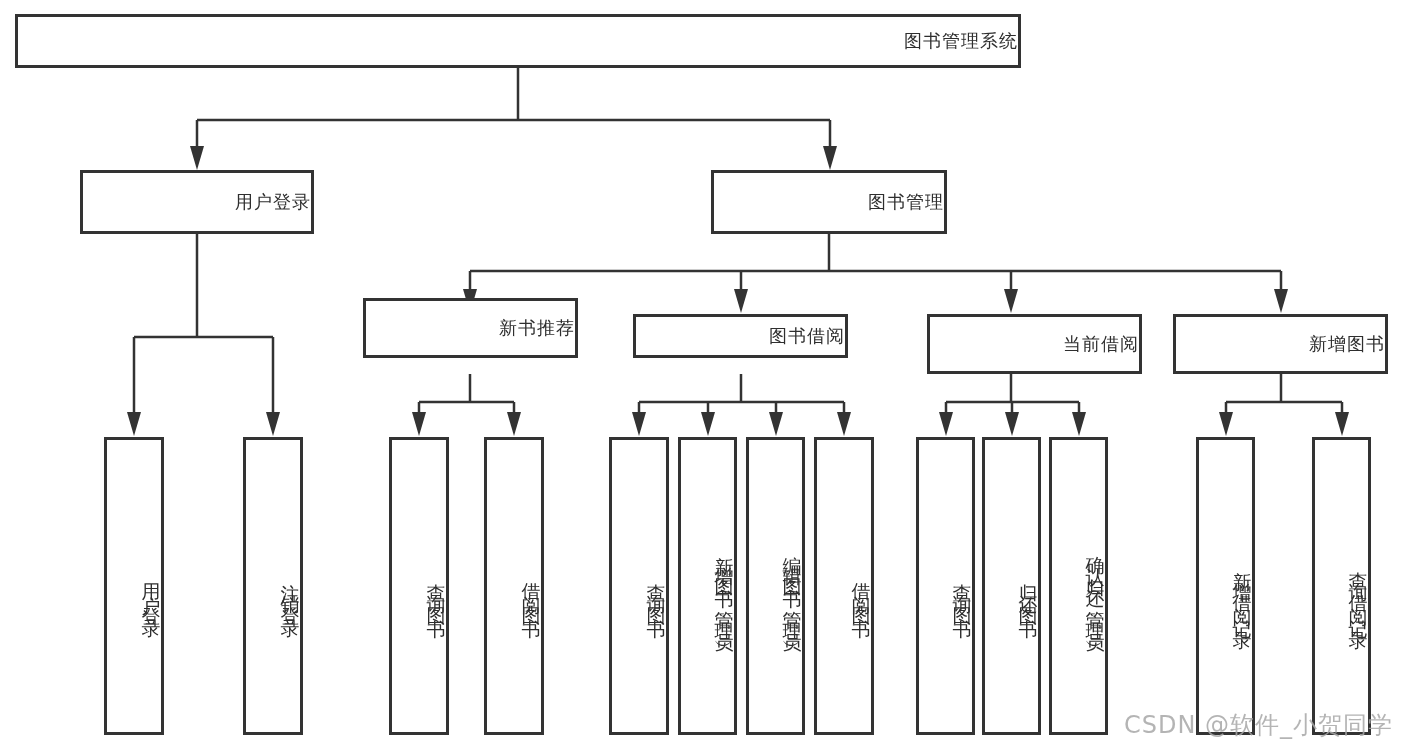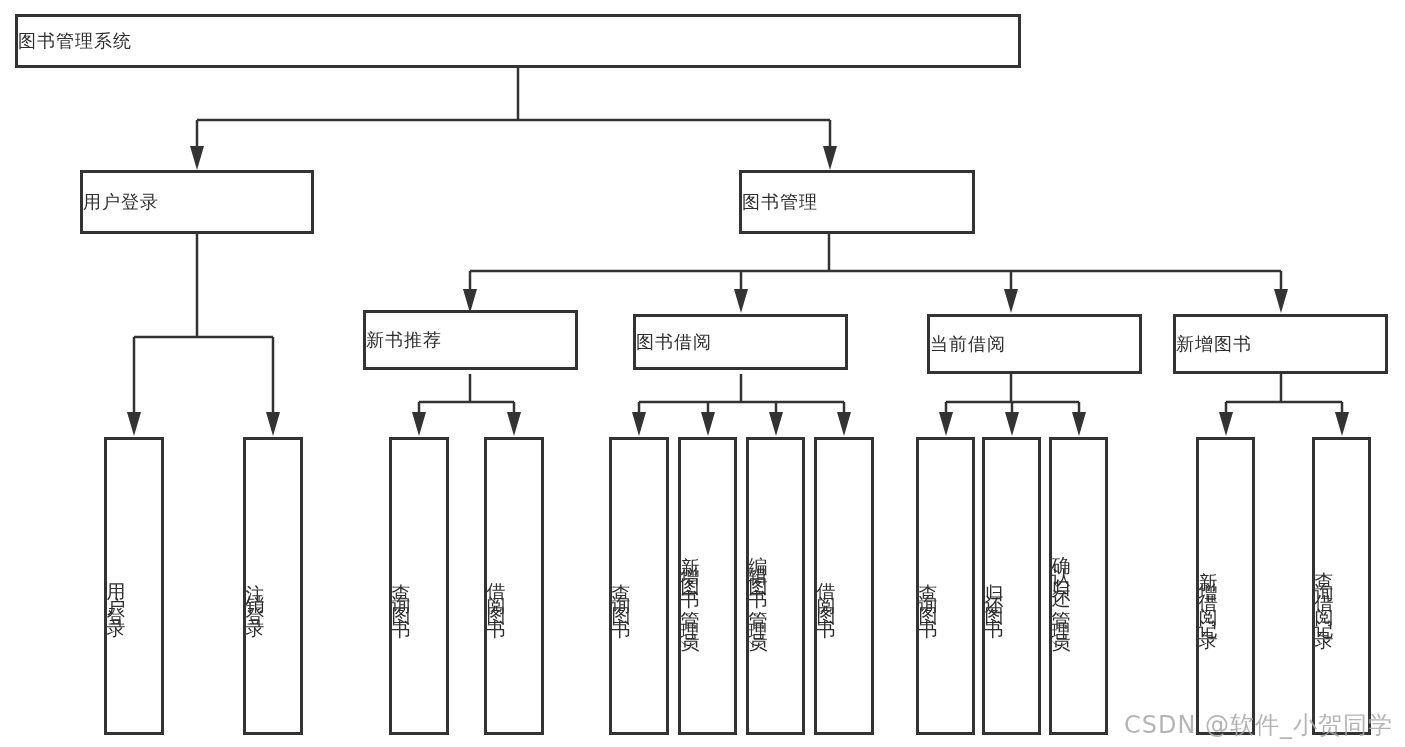--- a/index.html
+++ b/index.html
@@ -17,22 +17,23 @@
     background:var(--bg);
     overflow:hidden;
   }
   svg.wires{position:absolute;left:0;top:0;width:1405px;height:747px;color:var(--line);}
   svg.wires path{stroke:currentColor;stroke-width:2.5;fill:none;}
   svg.wires polygon{fill:currentColor;stroke:none;}
   .node{
     position:absolute;
     background:#fff;
     border:3px solid var(--line);
-    display:flex;align-items:center;justify-content:flex-start;
+    display:flex;align-items:center;justify-content:flex-end;
     text-align:center;
+    padding-left:8px;
   }
   .hbox span{font-size:18px;letter-spacing:1px;white-space:nowrap;}
   .root span{font-size:18px;}
   .vbox span{
     writing-mode:vertical-rl;
     text-orientation:mixed;
     font-size:19px;
     line-height:1;
     letter-spacing:12px;
     padding-top:12px; 
@@ -129,28 +130,28 @@
     </g>
   </svg>
 
   <div class="node hbox root" style="left:15px;top:14px;width:1006px;height:54px;">
     <span>图书管理系统</span>
   </div>
 
   <div class="node hbox" style="left:80px;top:170px;width:234px;height:64px;">
     <span>用户登录</span>
   </div>
-  <div class="node hbox" style="left:711px;top:170px;width:236px;height:64px;margin-left:28px;">
+  <div class="node hbox" style="left:711px;top:170px;width:236px;height:64px;">
     <span>图书管理</span>
   </div>
 
-  <div class="node hbox" style="left:363px;top:310px;width:215px;height:60px;">
+  <div class="node hbox" style="left:363px;top:298px;width:215px;height:60px;">
     <span>新书推荐</span>
   </div>
-  <div class="node hbox" style="left:633px;top:314px;width:215px;height:56px;">
+  <div class="node hbox" style="left:633px;top:314px;width:215px;height:44px;">
     <span>图书借阅</span>
   </div>
   <div class="node hbox" style="left:903px;top:314px;width:215px;height:60px;margin-left:24px;">
     <span>当前借阅</span>
   </div>
   <div class="node hbox" style="left:1173px;top:314px;width:215px;height:60px;">
     <span>新增图书</span>
   </div>
 
   <div class="node vbox" style="left:104px;top:437px;width:60px;height:298px;">

